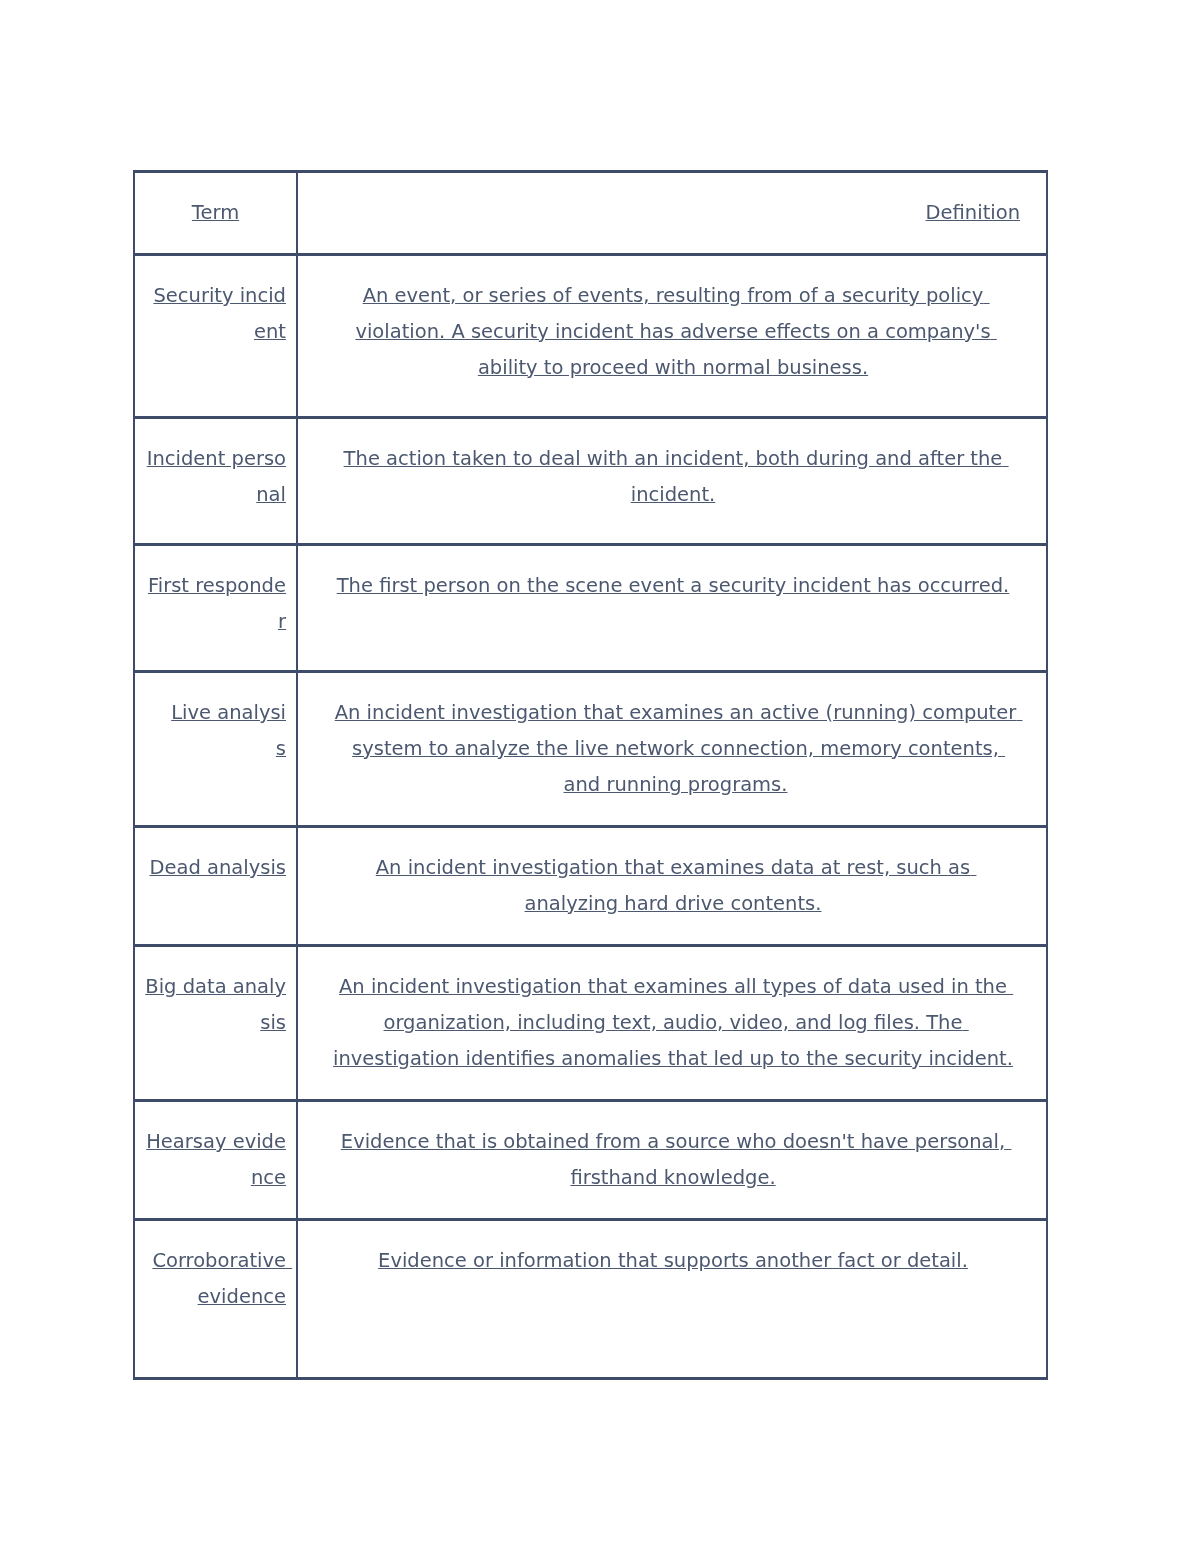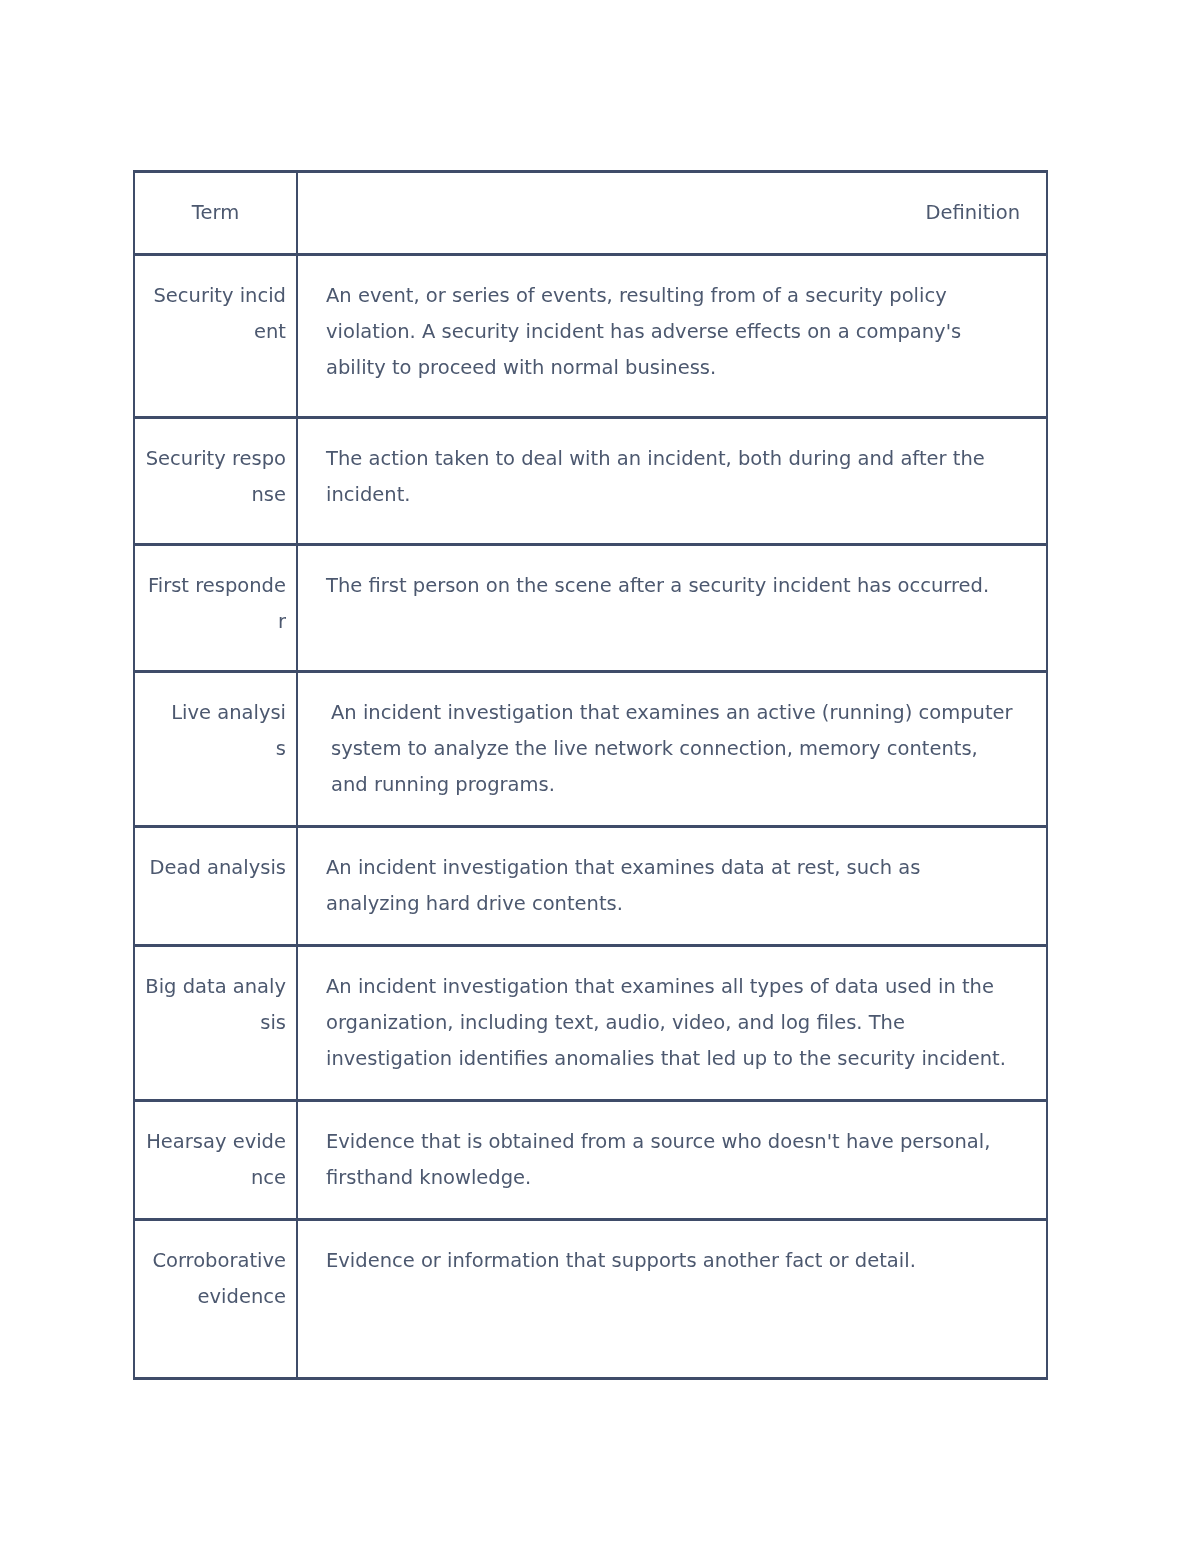--- a/index.html
+++ b/index.html
@@ -35,20 +35,21 @@
     table-layout: fixed;
     background: #ffffff;
   }
 
   table.glossary tr > * {
     border-top: 3px solid #3f4c69;
     border-bottom: 3px solid #3f4c69;
     border-left: 2px solid #3f4c69;
     border-right: 2px solid #3f4c69;
     background: #ffffff;
+    text-decoration: underline;
   }
 
   col.c-term  { width: 163px; }
   col.c-def   { width: 750px; }
 
   th.term-head,
   td.term-cell {
     text-align: right;
     vertical-align: top;
     padding: 22px 10px 22px 10px;
@@ -56,21 +57,21 @@
     overflow-wrap: break-word;
     hyphens: none;
     font-size: 19.5px;
     line-height: 36px;
     font-weight: normal;
     color: #4c586f;
   }
 
   th.def-head,
   td.def-cell {
-    text-align: left;
+    text-align: center;
     vertical-align: top;
     padding: 22px 26px 22px 28px;
     font-size: 19.5px;
     line-height: 36px;
     font-weight: normal;
     color: #4c586f;
   }
 
   thead th {
     padding-top: 14px;
@@ -117,32 +118,32 @@
         <tr data-row="0">
           <td class="term-cell">
               <span class="term-text">Security incident</span>
             </td>
           <td class="def-cell">
               <span class="def-text">An event, or series of events, resulting from of a security policy violation. A security incident has adverse effects on a company's ability to proceed with normal business.</span>
             </td>
         </tr>
         <tr data-row="1">
           <td class="term-cell">
-              <span class="term-text">Security response</span>
+              <span class="term-text">Incident personal</span>
             </td>
           <td class="def-cell">
               <span class="def-text">The action taken to deal with an incident, both during and after the incident.</span>
             </td>
         </tr>
         <tr data-row="2">
           <td class="term-cell">
               <span class="term-text">First responder</span>
             </td>
           <td class="def-cell">
-              <span class="def-text">The first person on the scene after a security incident has occurred.</span>
+              <span class="def-text">The first person on the scene event a security incident has occurred.</span>
             </td>
         </tr>
         <tr data-row="4">
           <td class="term-cell">
               <span class="term-text">Live analysis</span>
             </td>
           <td class="def-cell">
               <span class="def-text">An incident investigation that examines an active (running) computer system to analyze the live network connection, memory contents, and running programs.</span>
             </td>
         </tr>

